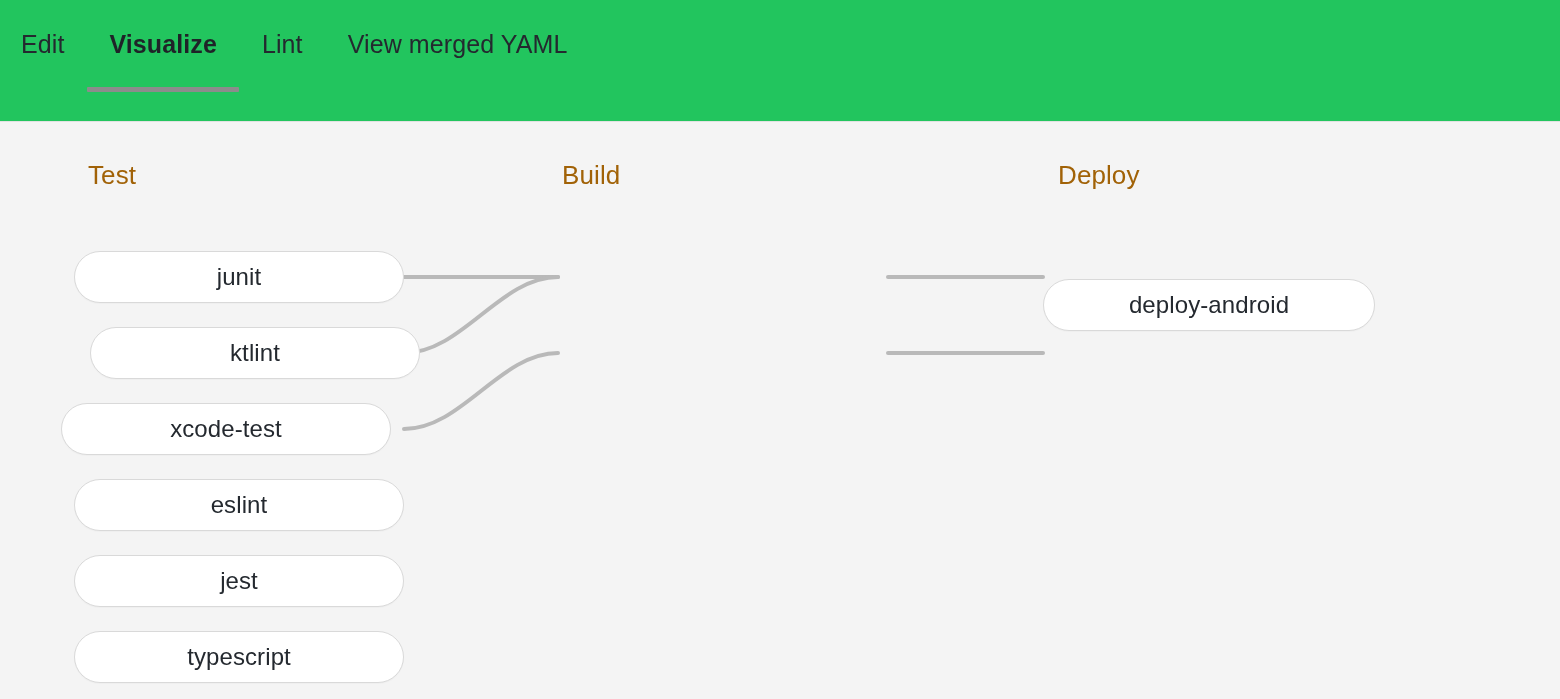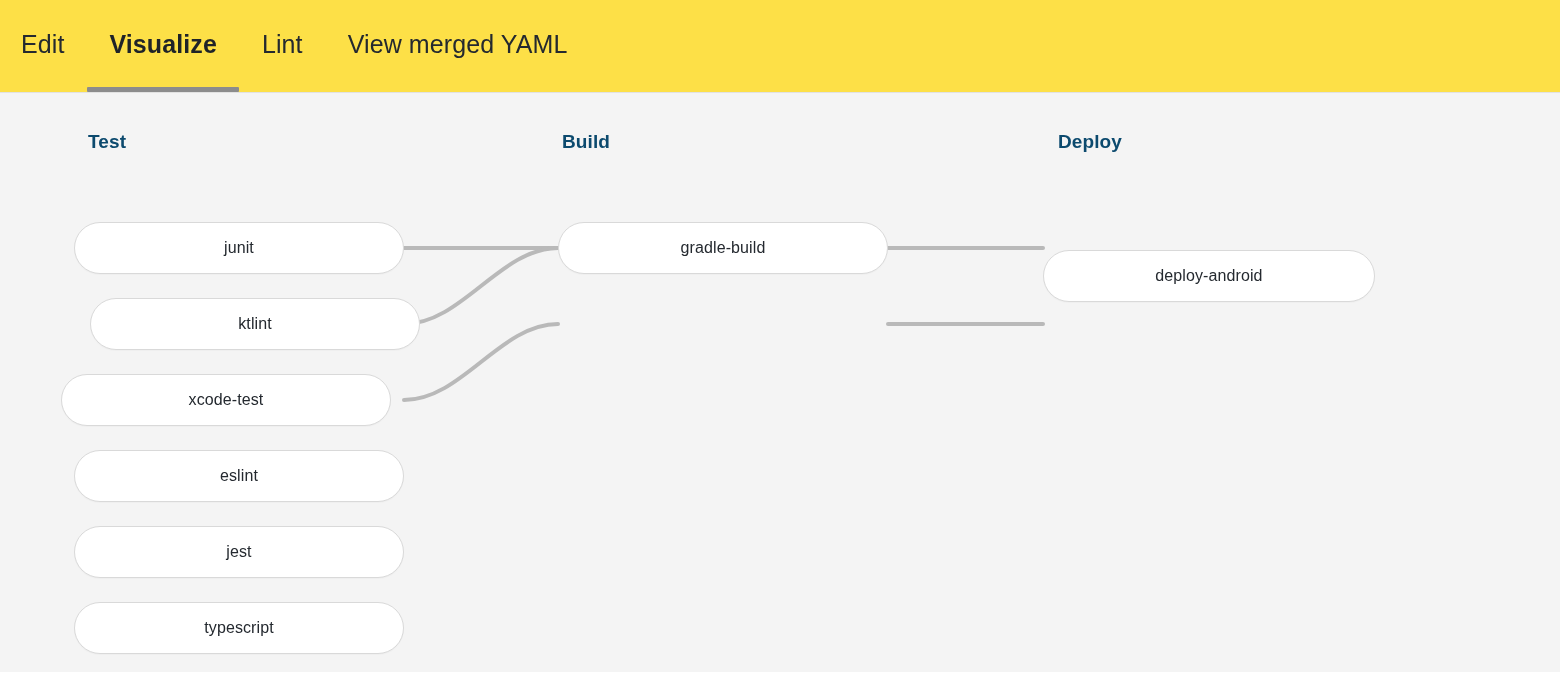--- a/index.html
+++ b/index.html
@@ -12,22 +12,22 @@
     height: 699px;
     background: #ffffff;
     font-family: "Liberation Sans", "DejaVu Sans", sans-serif;
     overflow: hidden;
     -webkit-font-smoothing: antialiased;
   }
 
   
   .tabbar {
     position: relative;
-    height: 93px;
-    background: #fde047;
+    height: 122px;
+    background: #22c55e;
     border-bottom: 1px solid #e2e2e2;
     box-sizing: border-box;
   }
   .tabs {
     position: absolute;
     left: 21px;
     top: 0;
     height: 102px;
     display: flex;
     align-items: flex-start;
@@ -81,39 +81,39 @@
     position: absolute;
     left: 0;
     top: 0;
     width: 1560px;
     height: 579px;
     pointer-events: none;
   }
 
   .col-title {
     position: absolute;
-    font-size: 19px;
-    font-weight: bold;
-    color: #0c4a6e;
+    font-size: 26px;
+    font-weight: normal;
+    color: #a16207;
     letter-spacing: 0.1px;
     white-space: nowrap;
   }
 
   .node {
     position: absolute;
     height: 52px;
     background: #ffffff;
     border: 1px solid #d9d9d9;
     border-radius: 26px;
     box-sizing: border-box;
     display: flex;
     align-items: center;
     justify-content: center;
     color: #24292f;
-    font-size: 16px;
+    font-size: 24px;
     letter-spacing: 0.1px;
     white-space: nowrap;
     cursor: pointer;
     box-shadow: 0 1px 1px rgba(0,0,0,0.025);
   }
 </style>
 </head>
 <body>
 
 <div class="tabbar">
@@ -154,17 +154,16 @@
   <div class="col-title" style="left:562px; top:38px;text-align:center;">Build</div>
   <div class="col-title" style="left:1058px; top:38px;">Deploy</div>
 
   <div class="node" style="left:74px; top:129px; width:330px;">junit</div>
   <div class="node" style="left:90px; top:205px; width:330px;">ktlint</div>
   <div class="node" style="left:61px; top:281px; width:330px;">xcode-test</div>
   <div class="node" style="left:74px; top:357px; width:330px;">eslint</div>
   <div class="node" style="left:74px; top:509px; width:330px;">typescript</div>
   <div class="node" style="left:74px; top:433px; width:330px;">jest</div>
 
-  <div class="node" style="left:558px; top:129px; width:330px;">gradle-build</div>
 
   <div class="node" style="left:1043px; top:129px; width:332px;margin-top:28px;">deploy-android</div>
 
 </div>
 
 </body></html>

